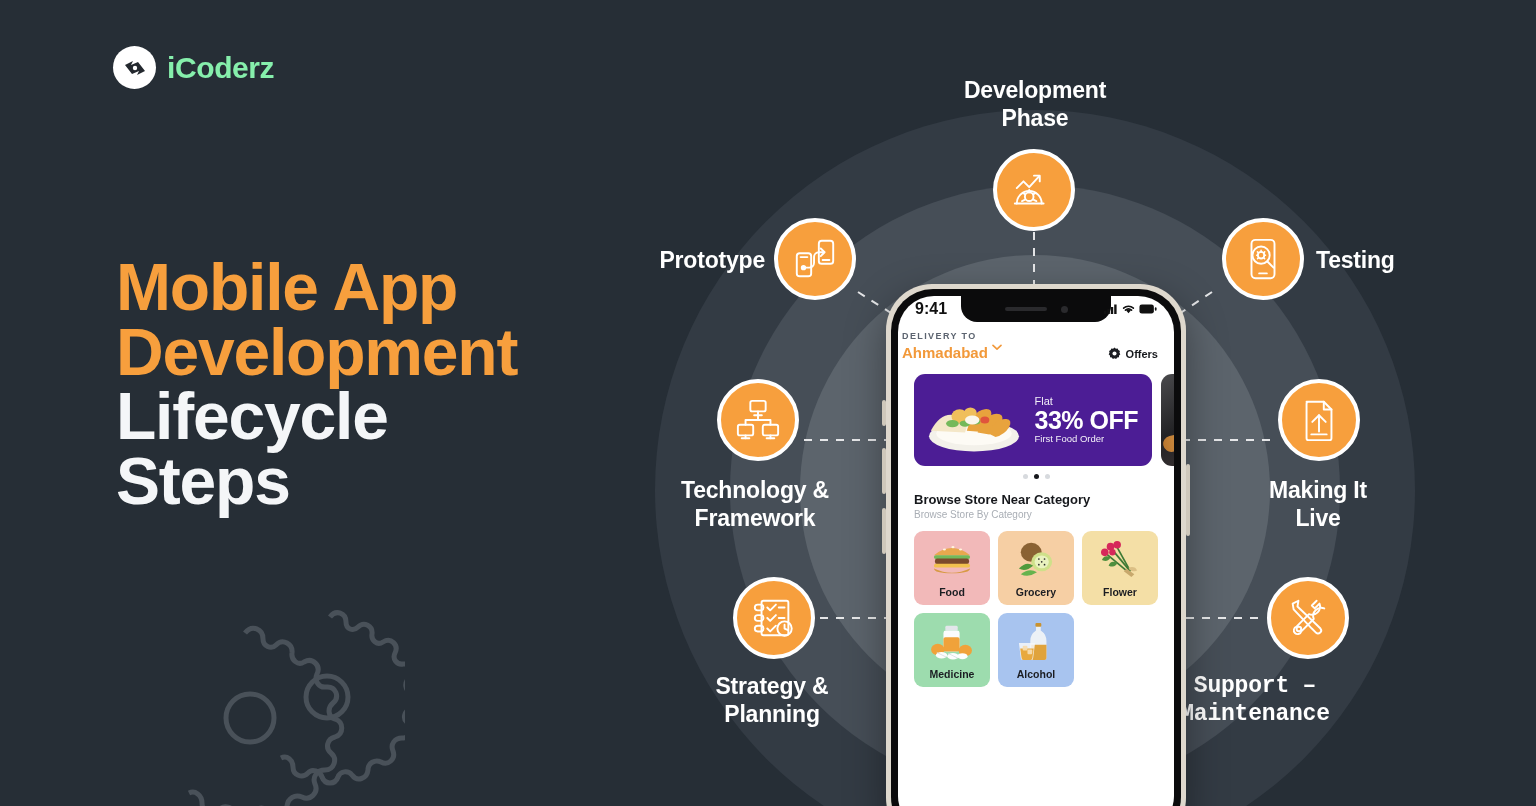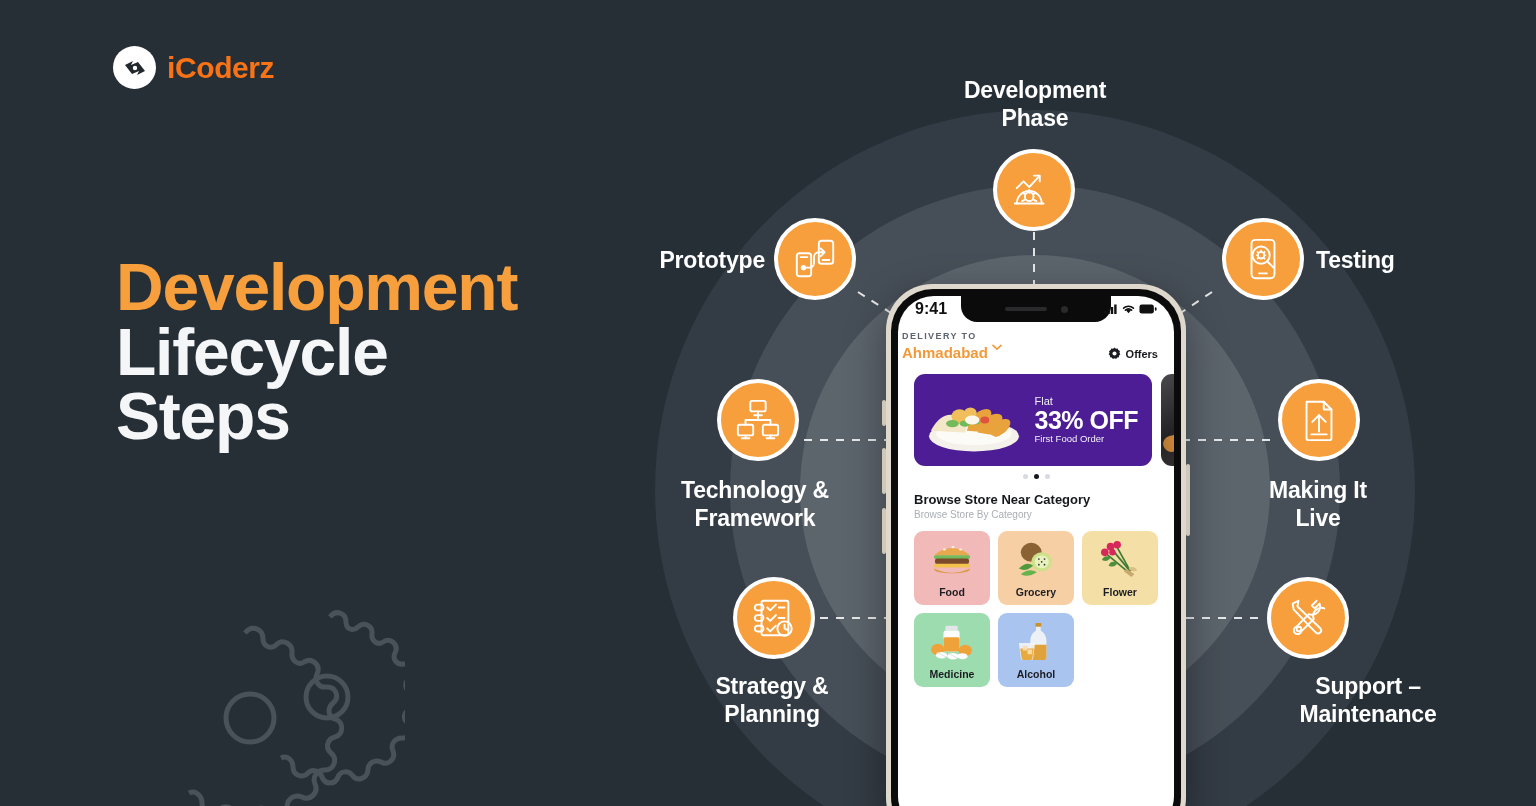--- a/index.html
+++ b/index.html
@@ -34,21 +34,21 @@
   
   #logo-row {
     position:absolute; left:113px; top:46px;
     display:flex; align-items:center; gap:11px;
   }
   #logo-mark {
     width:43px; height:43px; border-radius:50%;
     background:#ffffff; display:flex; align-items:center; justify-content:center;
   }
   #logo-word {
-    color:#f97316; font-size:30px; font-weight:bold; letter-spacing:-.4px;
+    color:#86efac; font-size:30px; font-weight:bold; letter-spacing:-.4px;
   }
 
   #headline {
     position:absolute; left:116px; top:255px;
     line-height:.98;
     font-size:66px; font-weight:bold; letter-spacing:-1.2px;
   }
   #headline .hl-orange { color:#f79f3d; display:block; }
   #headline .hl-white  { color:#f4f6f8; display:block; }
 
@@ -229,20 +229,21 @@
     <span id="logo-mark">
       <svg width="28" height="28" viewBox="0 0 28 28">
         <path d="M4 11 L12 7 L10 11 L17 8 L24 17 L16 21 L18 17 L11 20 Z" fill="#23282e"></path>
         <circle cx="14" cy="14" r="2.2" fill="#ffffff"></circle>
       </svg>
     </span>
     <span id="logo-word">iCoderz</span>
   </div>
 
   <h1 id="headline">
+    <span class="hl-orange">Mobile App</span>
     <span class="hl-orange">Development</span>
     <span class="hl-white">Lifecycle</span>
     <span class="hl-white">Steps</span>
   </h1>
 
   <div class="node">
     <div class="node-label lbl-center" style="left:930px; top:76px; width:210px;">Development
 Phase</div>
     <div class="bubble" style="left:993px; top:149px;">
       <svg width="46" height="46" viewBox="0 0 48 48" fill="none" stroke="#fff" stroke-width="2" stroke-linecap="round" stroke-linejoin="round">
@@ -346,21 +347,21 @@
         <polyline points="17,35 20,38 26,32"></polyline>
         <line x1="29" y1="13" x2="35" y2="13"></line>
         <line x1="29" y1="24" x2="35" y2="24"></line>
         <circle cx="35" cy="35" r="7.5"></circle>
         <polyline points="35,31 35,35 38,36.5"></polyline>
       </svg>
     </div>
   </div>
 
   <div class="node">
-    <div class="node-label lbl-center" style="left:1260px; top:672px; width:216px;">Support –
+    <div class="node-label lbl-center" style="left:1147px; top:672px; width:216px;font-family:Liberation Mono, monospace;">Support –
 Maintenance</div>
     <div class="bubble" style="left:1267px; top:577px;">
       <svg width="46" height="46" viewBox="0 0 48 48" fill="none" stroke="#fff" stroke-width="2" stroke-linecap="round" stroke-linejoin="round">
         <path d="M33 6 l-5 5 3 3 5 -5 a8.5 8.5 0 0 1 -11 11 L12 33 a4 4 0 1 0 5 5 L30 25 A8.5 8.5 0 0 1 41 14"></path>
         <path d="M14 6 l-6 3 1 6 19 20 4 4 a3 3 0 0 0 5 -4 l-4 -4 -20 -19 z"></path>
         <circle cx="14.5" cy="35.5" r="2.4"></circle>
       </svg>
     </div>
   </div>
 

